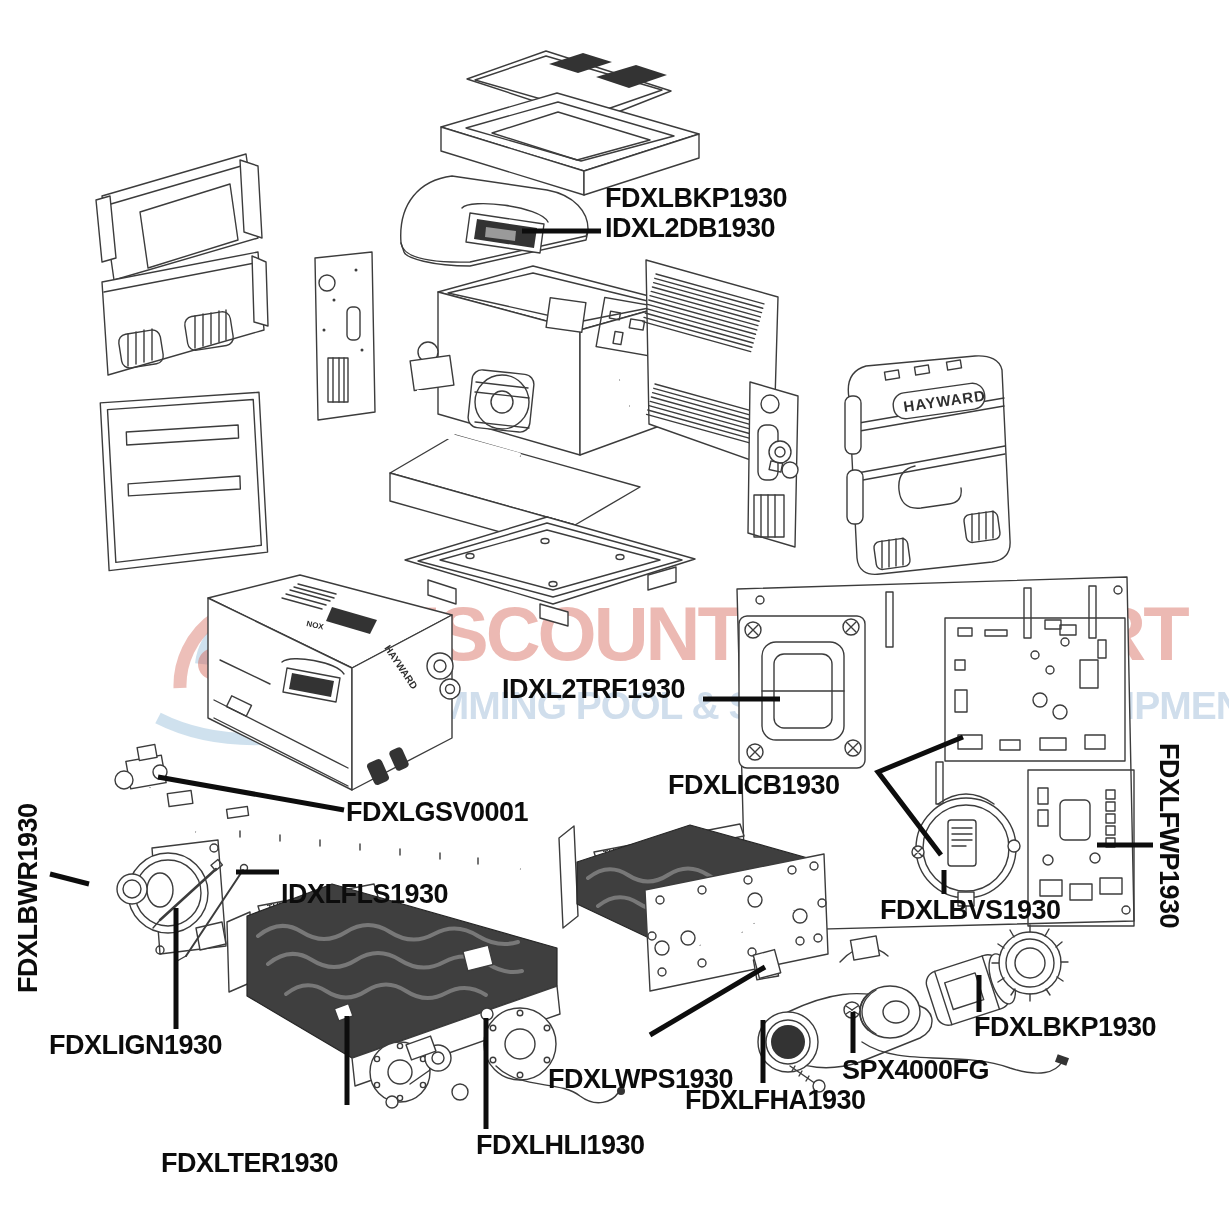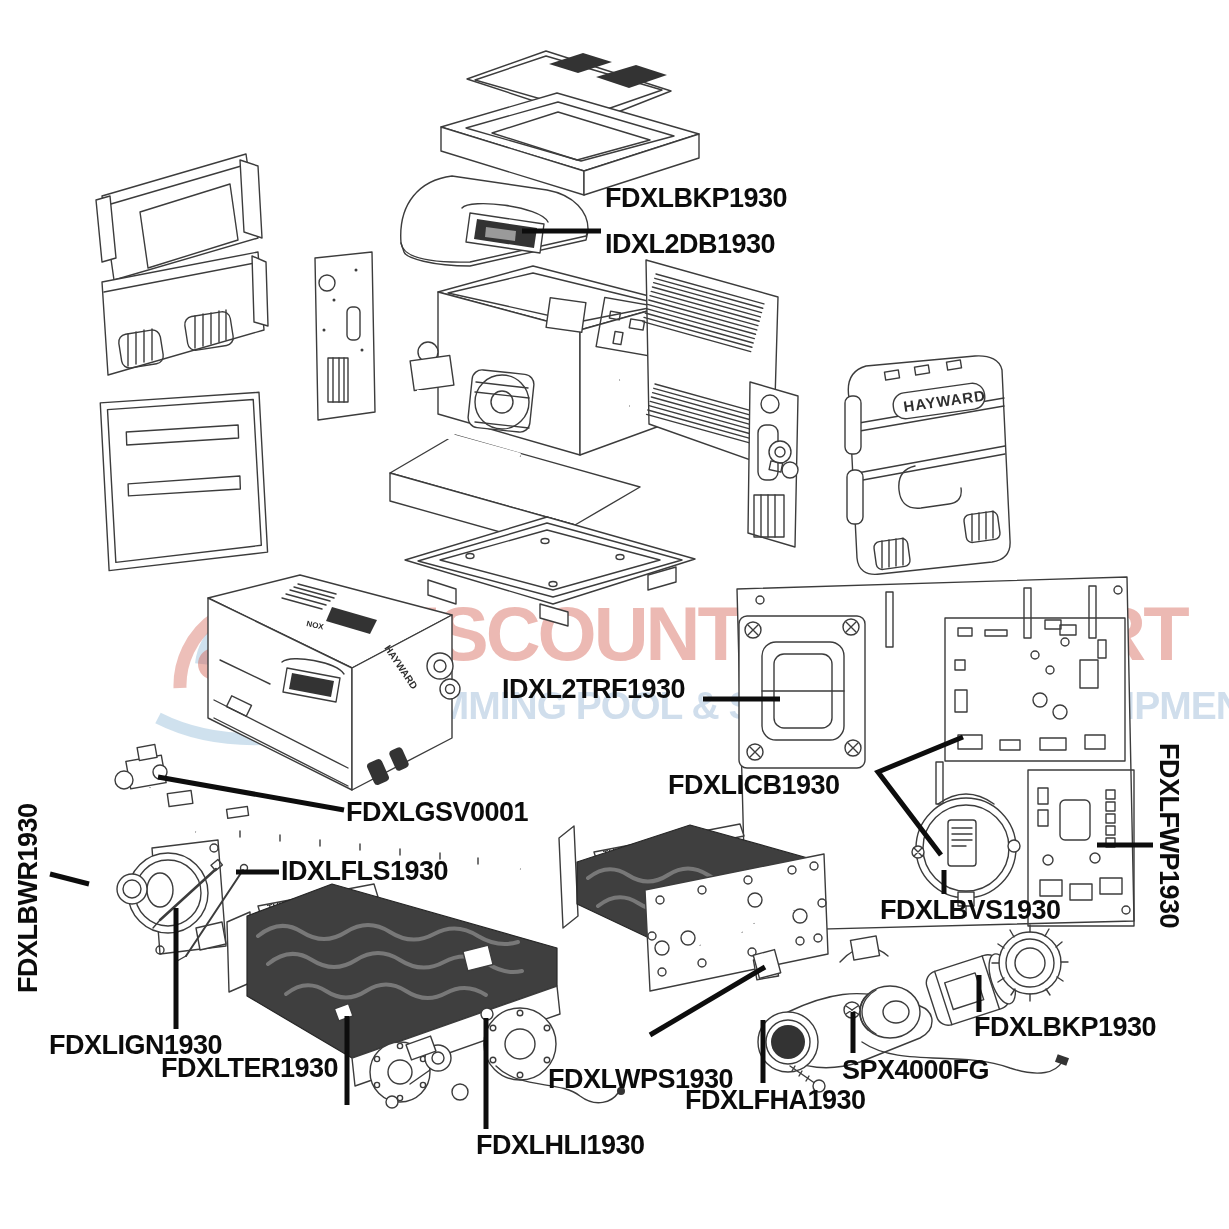--- a/index.html
+++ b/index.html
@@ -482,29 +482,29 @@
       <path class="leader" d="M347,1016 V1105"></path>
       <path class="leader" d="M486,1018 V1129"></path>
       <path class="leader" d="M765,967 L650,1035"></path>
       <path class="leader" d="M853,1012 V1053"></path>
       <path class="leader" d="M763,1020 V1083"></path>
       <path class="leader" d="M979,975 V1012"></path>
     </g>
   </svg>
 
   <div class="part-label" style="left:605px;top:184px">FDXLBKP1930</div>
-  <div class="part-label" style="left:605px;top:230px">IDXL2DB1930</div>
+  <div class="part-label" style="left:605px;top:214px">IDXL2DB1930</div>
   <div class="part-label" style="left:502px;top:675px">IDXL2TRF1930</div>
   <div class="part-label" style="left:668px;top:771px">FDXLICB1930</div>
   <div class="part-label rot-cw" style="left:1183px;top:743px">FDXLFWP1930</div>
   <div class="part-label" style="left:346px;top:798px">FDXLGSV0001</div>
-  <div class="part-label" style="left:281px;top:857px">IDXLFLS1930</div>
+  <div class="part-label" style="left:281px;top:880px">IDXLFLS1930</div>
   <div class="part-label rot-ccw" style="left:14px;top:993px">FDXLBWR1930</div>
   <div class="part-label" style="left:880px;top:896px">FDXLBVS1930</div>
   <div class="part-label" style="left:49px;top:1031px">FDXLIGN1930</div>
-  <div class="part-label" style="left:161px;top:1054px">FDXLTER1930</div>
+  <div class="part-label" style="left:161px;top:1149px">FDXLTER1930</div>
   <div class="part-label" style="left:476px;top:1131px">FDXLHLI1930</div>
   <div class="part-label" style="left:548px;top:1065px">FDXLWPS1930</div>
   <div class="part-label" style="left:842px;top:1056px">SPX4000FG</div>
   <div class="part-label" style="left:685px;top:1086px">FDXLFHA1930</div>
   <div class="part-label" style="left:974px;top:1013px">FDXLBKP1930</div>
 
 </div>
 
 </body></html>

